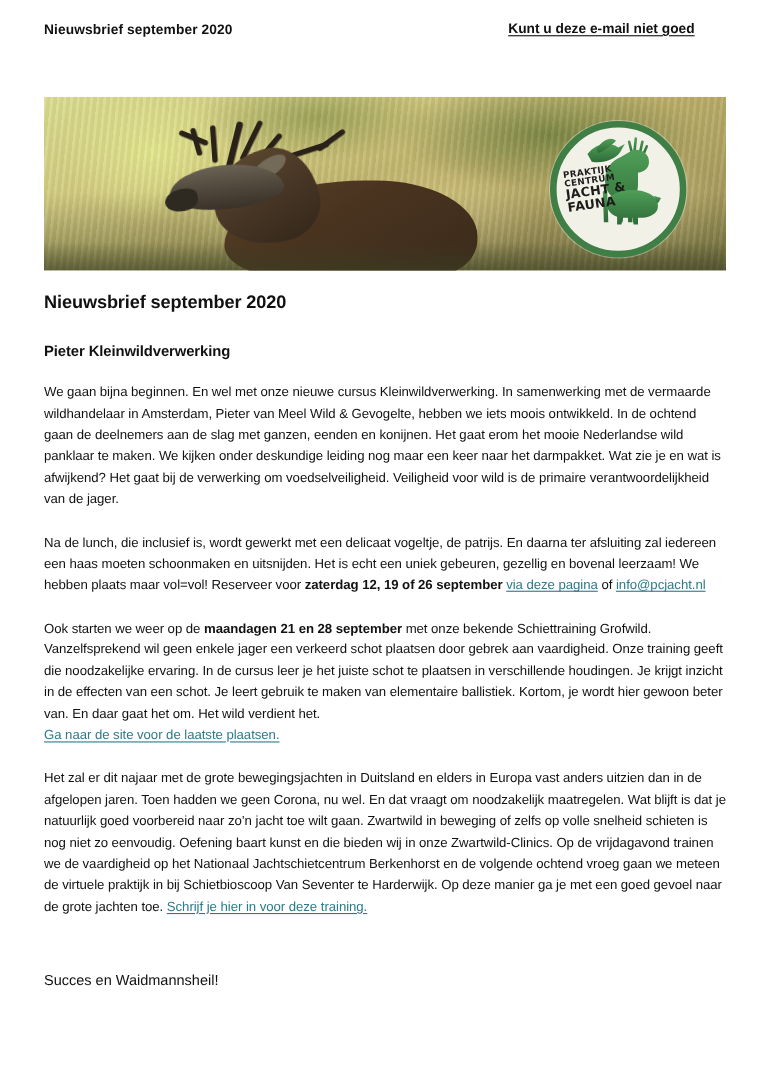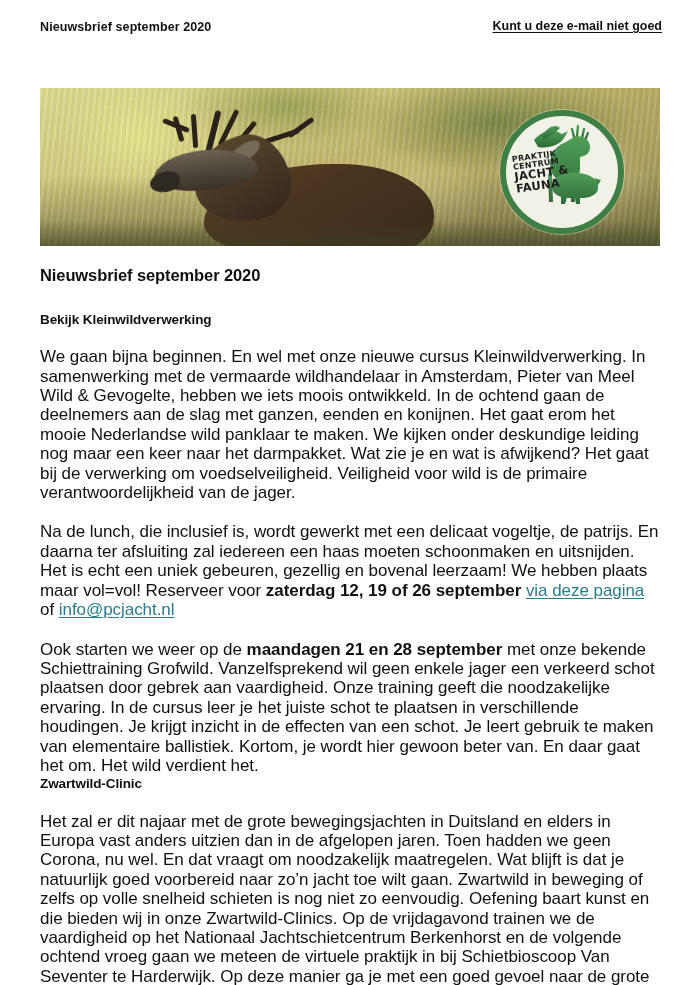--- a/index.html
+++ b/index.html
@@ -41,21 +41,20 @@
     font-size: 12.5px;
     font-weight: 700;
     line-height: 16px;
     color: #111111;
   }
   .preheader-right .pr-line {
     display: block;
     text-decoration: underline;
     text-underline-offset: 1.5px;
     white-space: nowrap;
-    text-align: right;
   }
 
   
   .hero-wrap {
     position: absolute;
     left: 40px;
     top: 88px;
     width: 620px;
     height: 158px;
     overflow: hidden;
@@ -212,21 +211,21 @@
     letter-spacing: -0.1px;
   }
   h2.sec-title {
     font-size: 13.5px;
     font-weight: 700;
     margin: 0 0 18px 0;
     letter-spacing: -0.1px;
     line-height: 1.35;
   }
   p.body {
-    font-size: 17px;
+    font-size: 12px;
     line-height: 19.4px;
     margin: 0 0 20px 0;
     letter-spacing: -0.05px;
   }
   p.tight { margin-bottom: 0; }
   .sec { margin-bottom: 0; }
   b { font-weight: 700; }
   a.lnk {
     color: #2b7b8a;
     text-decoration: underline;
@@ -307,31 +306,31 @@
       </div>
     </div>
   </div>
 </div>
 
 <div class="content">
 
   <h1 class="nl-title">Nieuwsbrief september 2020</h1>
 
   <div class="sec">
-    <h2 class="sec-title">Bekijk Kleinwildverwerking</h2>
+    <h2 class="sec-title">Pieter Kleinwildverwerking</h2>
     <p class="body">We gaan bijna beginnen. En wel met onze nieuwe cursus Kleinwildverwerking. In samenwerking met de vermaarde wildhandelaar in Amsterdam, Pieter van Meel Wild &amp; Gevogelte, hebben we iets moois ontwikkeld. In de ochtend gaan de deelnemers aan de slag met ganzen, eenden en konijnen. Het gaat erom het mooie Nederlandse wild panklaar te maken. We kijken onder deskundige leiding nog maar een keer naar het darmpakket. Wat zie je en wat is afwijkend? Het gaat bij de verwerking om voedselveiligheid. Veiligheid voor wild is de primaire verantwoordelijkheid van de jager.</p>
     <p class="body"><span>Na de lunch, die inclusief is, wordt gewerkt met een delicaat vogeltje, de patrijs. En daarna ter afsluiting zal iedereen een haas moeten schoonmaken en uitsnijden. Het is echt een uniek gebeuren, gezellig en bovenal leerzaam! We hebben plaats maar vol=vol! Reserveer voor </span><b>zaterdag 12, 19 of 26 september</b><span> </span><a class="lnk" href="#">via deze pagina</a><span> of </span><a class="lnk" href="#">info@pcjacht.nl</a></p>
   </div>
 
   <div class="sec">
     <p class="body tight"><span>Ook starten we weer op de </span><b>maandagen 21 en 28 september</b><span> met onze bekende Schiettraining Grofwild. Vanzelfsprekend wil geen enkele jager een verkeerd schot plaatsen door gebrek aan vaardigheid. Onze training geeft die noodzakelijke ervaring. In de cursus leer je het juiste schot te plaatsen in verschillende houdingen. Je krijgt inzicht in de effecten van een schot. Je leert gebruik te maken van elementaire ballistiek. Kortom, je wordt hier gewoon beter van. En daar gaat het om. Het wild verdient het.</span></p>
+    <p class="body"><a class="lnk" href="#">Ga naar de site voor de laatste plaatsen.</a></p>
   </div>
 
   <div class="sec">
-    <h2 class="sec-title">Zwartwild-Clinic</h2>
     <p class="body"><span>Het zal er dit najaar met de grote bewegingsjachten in Duitsland en elders in Europa vast anders uitzien dan in de afgelopen jaren. Toen hadden we geen Corona, nu wel. En dat vraagt om noodzakelijk maatregelen. Wat blijft is dat je natuurlijk goed voorbereid naar zo’n jacht toe wilt gaan. Zwartwild in beweging of zelfs op volle snelheid schieten is nog niet zo eenvoudig. Oefening baart kunst en die bieden wij in onze Zwartwild-Clinics. Op de vrijdagavond trainen we de vaardigheid op het Nationaal Jachtschietcentrum Berkenhorst en de volgende ochtend vroeg gaan we meteen de virtuele praktijk in bij Schietbioscoop Van Seventer te Harderwijk. Op deze manier ga je met een goed gevoel naar de grote jachten toe. </span><a class="lnk" href="#">Schrijf je hier in voor deze training.</a></p>
   </div>
 
   <div class="closing">
     <span class="cl-line sp">Succes en Waidmannsheil!</span>
 
   </div>
 
 </div>
 

